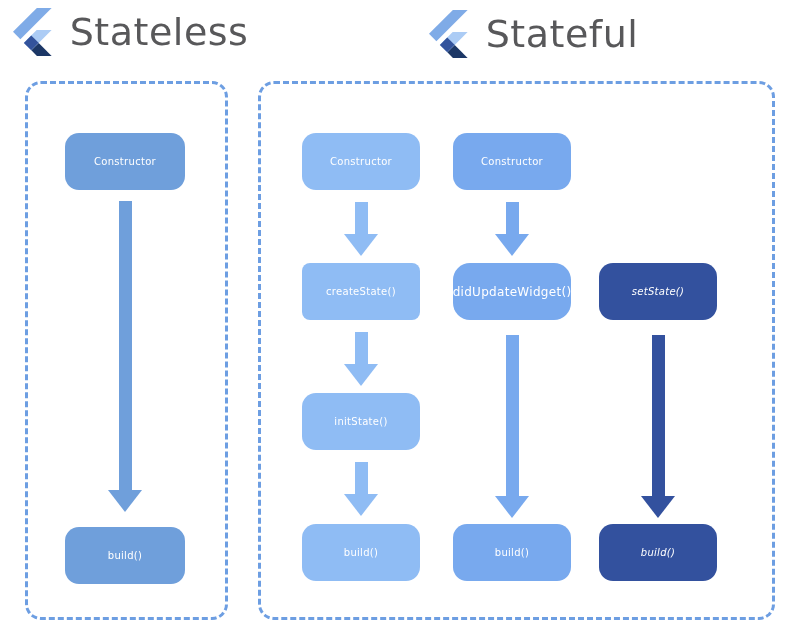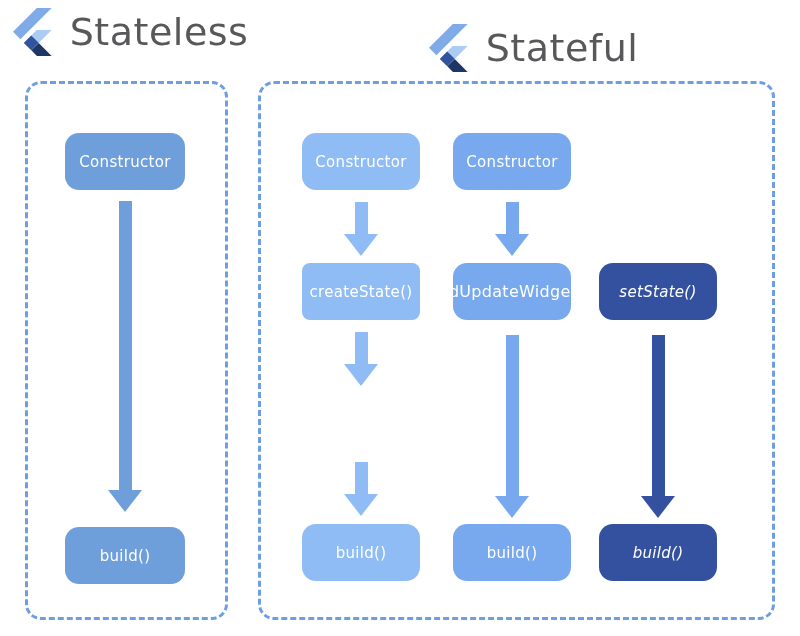--- a/index.html
+++ b/index.html
@@ -15,39 +15,39 @@
     --logo-diamond:#33539c;
     --logo-dark:#1c3766;
   }
   html,body{margin:0;padding:0;background:#ffffff;}
   .canvas{
     position:relative;width:800px;height:636px;background:#ffffff;overflow:hidden;
     font-family:"DejaVu Sans","Liberation Sans",sans-serif;
   }
   .header{position:absolute;display:flex;align-items:center;gap:18px;height:56px;}
   .header-stateless{left:13px;top:4px;}
-  .header-stateful{left:429px;top:20px;}
+  .header-stateful{left:429px;top:6px;}
   .flutter-logo{height:48px;width:auto;display:block;}
   .lp-band{fill:var(--logo-band);}
   .lp-light{fill:var(--logo-light);}
   .lp-diamond{fill:var(--logo-diamond);}
   .lp-dark{fill:var(--logo-dark);}
   .title{font-size:38px;color:var(--title-text);letter-spacing:.5px;line-height:1;}
   .panel{
     position:absolute;top:81px;height:539px;box-sizing:border-box;
     border:3px dashed var(--panel-border);border-radius:16px;background:transparent;
   }
   .panel-stateless{left:25px;width:203px;}
   .panel-stateful{left:258px;width:517px;}
   .node{
     position:absolute;height:57px;border-radius:14px;box-sizing:border-box;
     display:flex;align-items:center;justify-content:center;
-    color:var(--box-text);font-size:15px;letter-spacing:.3px;
+    color:var(--box-text);font-size:10px;letter-spacing:.3px;
   }
-  .node.small-text{font-size:16px;}
+  .node.small-text{font-size:12px;border-radius:17px;}
   .bg-sl{background:var(--stateless-box);}
   .bg-light{background:var(--light-box);}
   .bg-mid{background:var(--mid-box);}
   .bg-dark{background:var(--dark-box);font-style:italic;}
   .arrow{position:absolute;width:34px;display:flex;flex-direction:column;align-items:center;}
   .arrow .shaft{width:13px;flex:1;}
   .arrow .head{
     width:0;height:0;
     border-left:17px solid transparent;border-right:17px solid transparent;
     border-top-width:22px;border-top-style:solid;border-top-color:transparent;
@@ -95,20 +95,21 @@
   <div class="node bg-light" style="left:302px;top:133px;width:118px;">Constructor</div>
   <div class="arrow c-light" style="left:344px;top:202px;height:54px;">
       <div class="shaft"></div>
       <div class="head"></div>
     </div>
   <div class="node bg-light" style="left:302px;top:263px;width:118px;border-radius:8px;">createState()</div>
   <div class="arrow c-light" style="left:344px;top:332px;height:54px;">
       <div class="shaft"></div>
       <div class="head"></div>
     </div>
+  <div class="node bg-light" style="left:302px;top:393px;width:118px;">initState()</div>
   <div class="arrow c-light" style="left:344px;top:462px;height:54px;">
       <div class="shaft"></div>
       <div class="head"></div>
     </div>
   <div class="node bg-light" style="left:302px;top:524px;width:118px;">build()</div>
 
   <div class="node bg-mid" style="left:453px;top:133px;width:118px;">Constructor</div>
   <div class="arrow c-mid" style="left:495px;top:202px;height:54px;">
       <div class="shaft"></div>
       <div class="head"></div>

